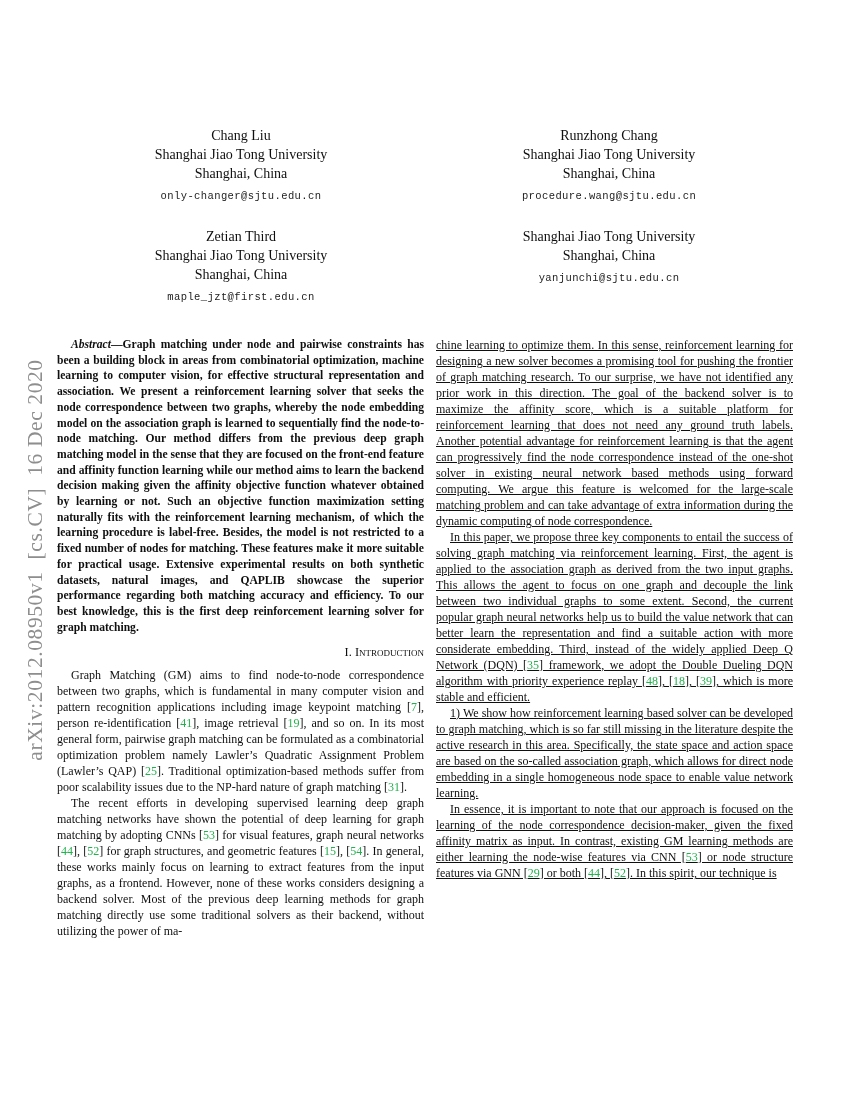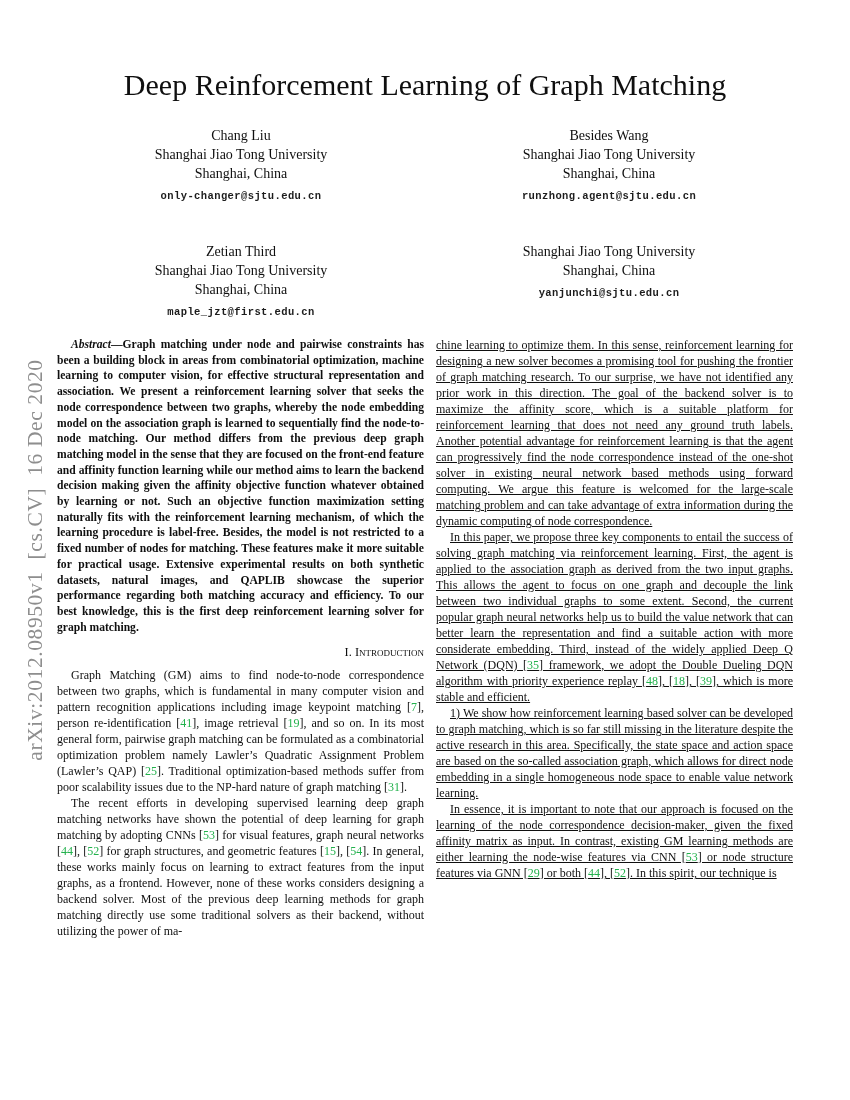--- a/index.html
+++ b/index.html
@@ -19,26 +19,26 @@
     font-size:21.5px; letter-spacing:0.6px;
     color:var(--watermark-color,#8e8e8e);
     white-space:pre;
   }
   .title {
     position:absolute; top:68px; left:0; width:100%;
     text-align:center; font-size:30px; font-weight:400;
   }
   .authors {
     position:absolute; top:126px; left:57px; width:736px;
-    display:grid; grid-template-columns:1fr 1fr; row-gap:36px;
+    display:grid; grid-template-columns:1fr 1fr; row-gap:21px;
   }
   .author { text-align:center; font-size:14px; line-height:19px; }
   .author .email {
     font-family:"Liberation Mono", monospace;
-    font-size:10.5px; letter-spacing:0.4px; margin-top:4px; color:#1c1c1c;font-weight:bold;
+    font-size:10.5px; letter-spacing:0.4px; margin-top:4px; color:#1c1c1c;
   }
   .col {
     position:absolute; top:337px;
     text-align:justify; font-size:12px; line-height:16px;
   }
   .col-left  { left:57px;  width:367px; }
   .col-right { left:436px; width:357px;text-decoration:underline; }
   .abstract {
     font-weight:bold; font-size:11.6px; line-height:15.7px; text-indent:14px;
   }
@@ -52,34 +52,33 @@
   p.noindent { text-indent:0; }
   .cite { color:var(--cite-color,#22B14C); }
 </style>
 </head>
 <body>
 
 <div class="page">
 
   <div class="arxiv-strip">arXiv:2012.08950v1  [cs.CV]  16 Dec 2020</div>
 
-  <h1 class="title">Deep Reinforcement Learning of Graph Matching</h1>
 
   <div class="authors">
     <div class="author">
       <div>Chang Liu</div>
       <div>Shanghai Jiao Tong University</div>
       <div>Shanghai, China</div>
       <div class="email">only-changer@sjtu.edu.cn</div>
     </div>
     <div class="author">
-      <div>Besides Wang</div>
+      <div>Runzhong Chang</div>
       <div>Shanghai Jiao Tong University</div>
       <div>Shanghai, China</div>
-      <div class="email">runzhong.agent@sjtu.edu.cn</div>
+      <div class="email">procedure.wang@sjtu.edu.cn</div>
     </div>
     <div class="author">
       <div>Zetian Third</div>
       <div>Shanghai Jiao Tong University</div>
       <div>Shanghai, China</div>
       <div class="email">maple_jzt@first.edu.cn</div>
     </div>
     <div class="author">
       <div>Shanghai Jiao Tong University</div>
       <div>Shanghai, China</div>

